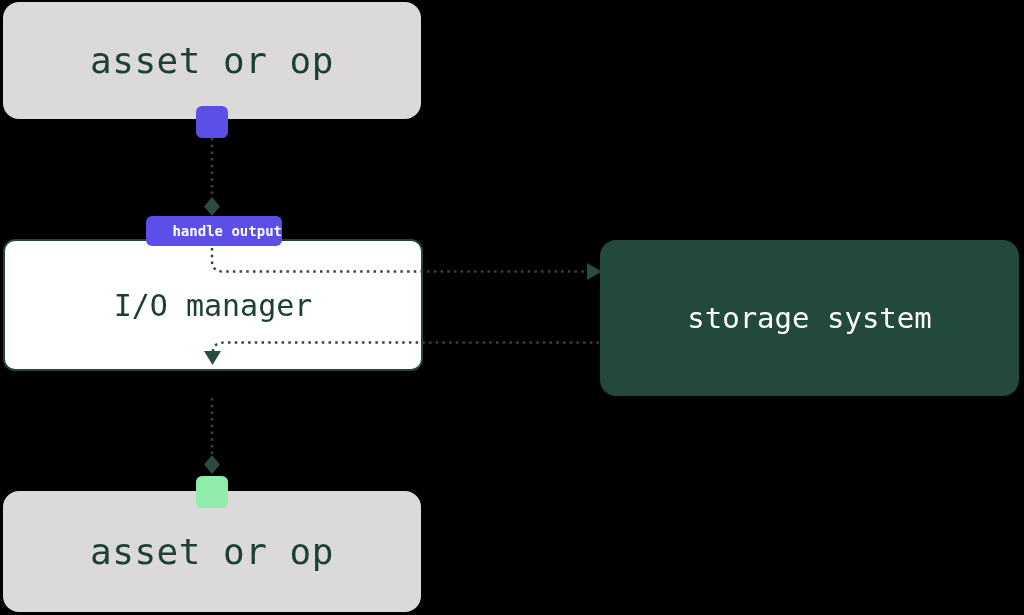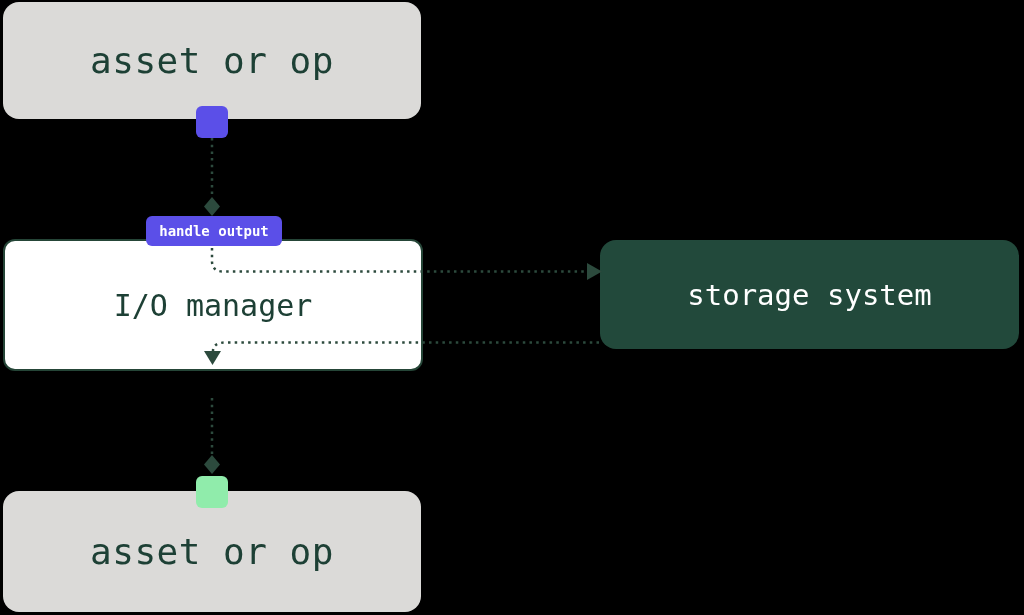--- a/index.html
+++ b/index.html
@@ -44,21 +44,21 @@
     background: var(--io-fill, #FFFFFF);
     border: 2.5px solid var(--io-border, #254537);
     border-radius: 12px;
     color: var(--asset-text, #1D4035);
     font-size: 30px;
   }
   .storage-box {
     left: 600px;
     top: 240px;
     width: 419px;
-    height: 109px;
+    height: 156px;
     background: var(--storage-fill, #22493B);
     border-radius: 16px;
     color: var(--storage-text, #FFFFFF);
     font-size: 29px;
   }
   .port {
     position: absolute;
     width: 32px;
     height: 32px;
     border-radius: 6px;
@@ -66,21 +66,21 @@
   .port.output { left: 196px; top: 106px; background: var(--purple-accent, #5B4FE8); }
   .port.input  { left: 196px; top: 476px; background: var(--green-square, #90ECAB); }
   .badge {
     position: absolute;
     left: 146px;
     width: 136px;
     height: 30px;
     border-radius: 6px;
     display: flex;
     align-items: center;
-    justify-content: center;
+    justify-content: flex-end;
     font-size: 14px;
     font-weight: 600;
     z-index: 4;
   }
   .badge.handle-output {
     top: 216px;
     background: var(--purple-accent, #5B4FE8);
     color: #FFFFFF;
   }
   .badge.load-input {

